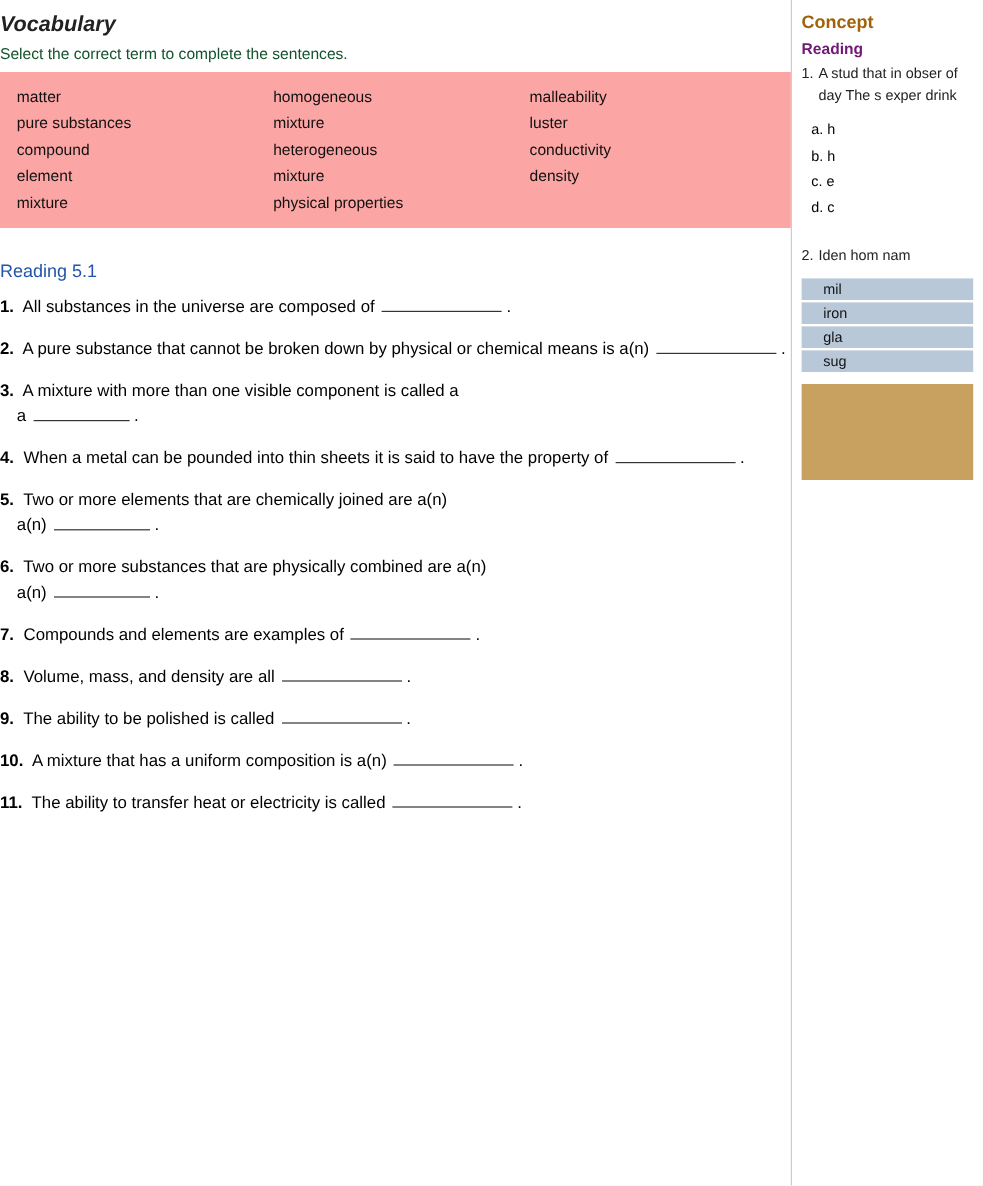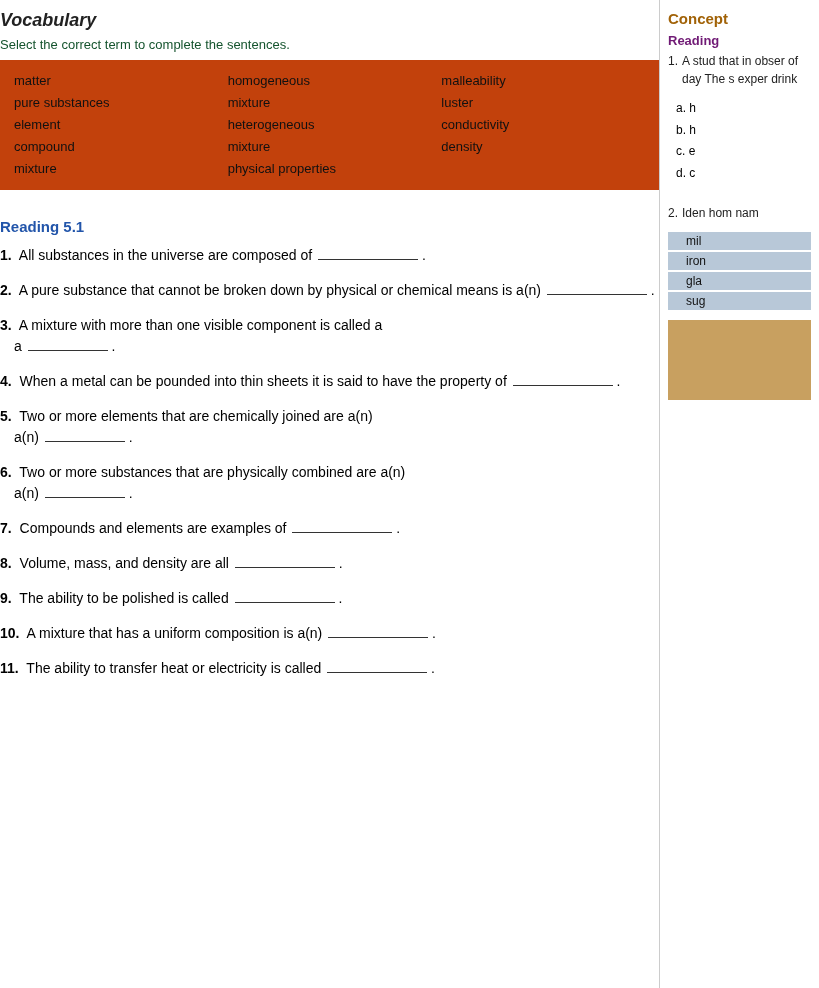--- a/index.html
+++ b/index.html
@@ -29,36 +29,36 @@
       font-weight: bold;
       color: #222;
       margin-bottom: 6px;
     }
     .instruction {
       font-size: 13px;
       color: #14532d;
       margin-bottom: 8px;
     }
     .vocab-box {
-      background: #c2410c;
+      background: #fca5a5;
       padding: 10px 14px;
       margin-bottom: 14px;
       display: grid;
       grid-template-columns: 1fr 1fr 1fr;
       gap: 2px 10px;
     }
     .vocab-box span {
       font-size: 13px;
       color: #111;
       line-height: 1.7;
     }
     .reading-heading {
       color: #2255aa;
       font-size: 15px;
-      font-weight: bold;
+      font-weight: normal;
       margin-bottom: 10px;
       margin-top: 28px;
     }
     .question {
       margin-bottom: 14px;
       line-height: 1.5;
     }
     .question-number {
       font-weight: bold;
       margin-right: 4px;
@@ -115,22 +115,22 @@
 <body>
 
 <div class="main-content">
   <div class="section-title">Vocabulary</div>
   <div class="instruction">Select the correct term to complete the sentences.</div>
 
   <div class="vocab-box">
     <div>
       <span style="display:block">matter</span>
       <span style="display:block">pure substances</span>
+      <span style="display:block">compound</span>
       <span style="display:block">element</span>
-      <span style="display:block">compound</span>
       <span style="display:block">mixture</span>
     </div>
     <div>
       <span style="display:block">homogeneous</span>
       <span style="display:block">mixture</span>
       <span style="display:block">heterogeneous</span>
       <span style="display:block">mixture</span>
       <span style="display:block">physical properties</span>
     </div>
     <div>

